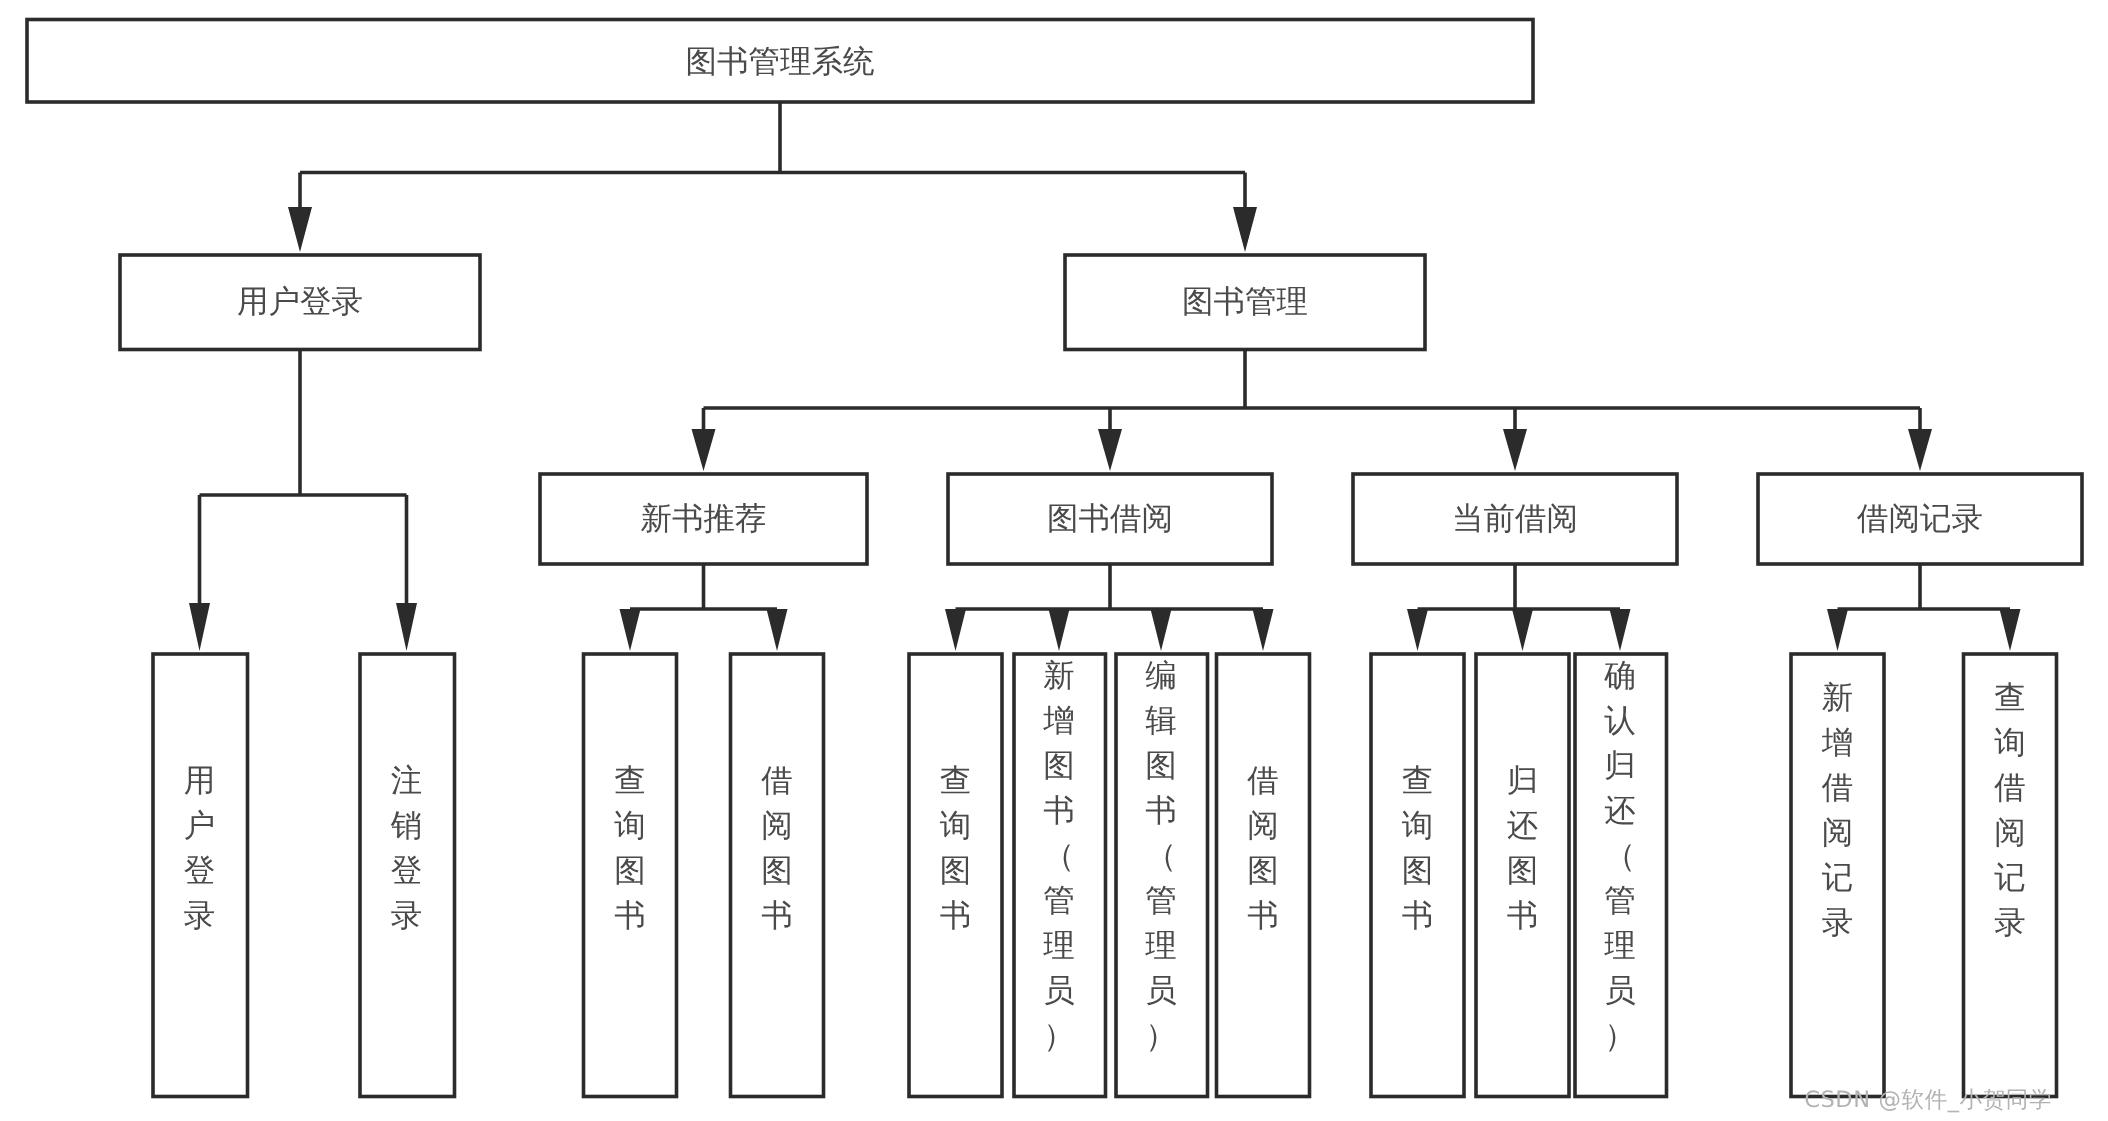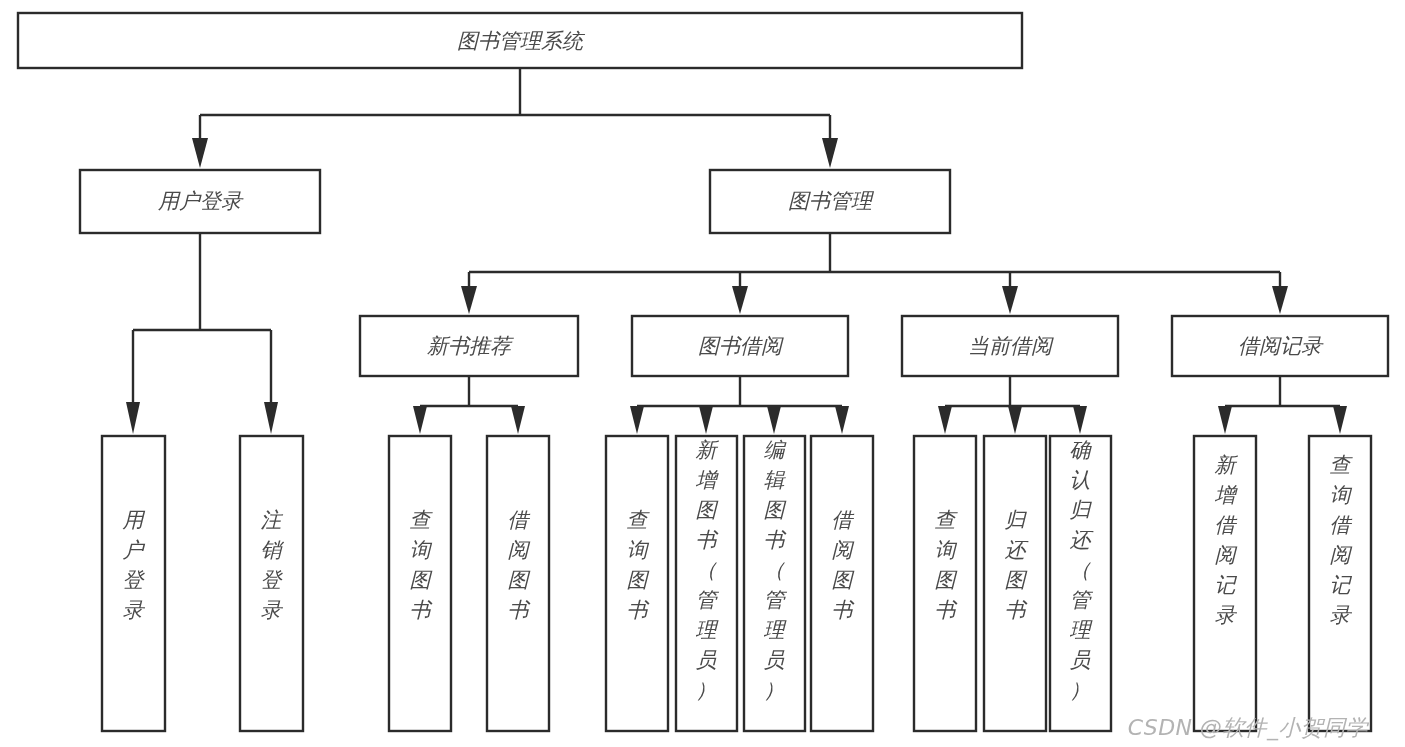--- a/index.html
+++ b/index.html
@@ -11,21 +11,20 @@
     width: 1405px;
     height: 747px;
     font-family: "DejaVu Sans", "Liberation Sans", sans-serif;
     overflow: hidden;
     position: relative;
   }
   #diagram-root {
     position: relative;
     width: 1382px;
     height: 747px;
-    font-style: italic;
   }
   svg.diagram-canvas {
     position: absolute;
     top: 0;
     left: 0;
     width: 1405px;
     height: 747px;
   }
   .node-box {
     fill: #ffffff;
@@ -53,21 +52,21 @@
     fill: #4a4a4a;
     font-family: "DejaVu Sans", "Liberation Sans", sans-serif;
     font-size: 21px;
     text-anchor: middle;
   }
   .watermark {
     position: absolute;
     right: 14px;
     bottom: 4px;
     font-family: "DejaVu Sans", "Liberation Sans", sans-serif;
-    font-size: 22px;
+    font-size: 15px;
     color: #b3b3b3;
     letter-spacing: 0.4px;
     white-space: nowrap;
     pointer-events: none;
   }
 </style>
 </head>
 <body>
 
 <div id="diagram-root">

